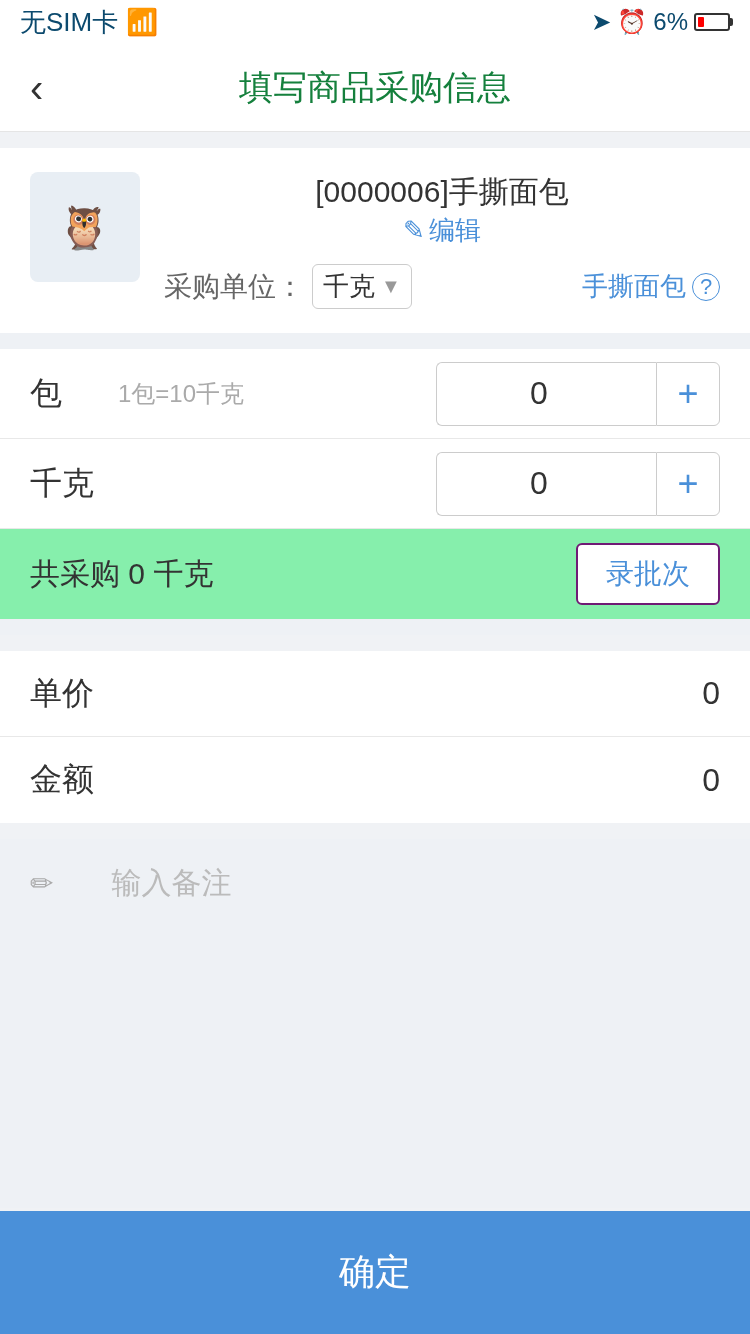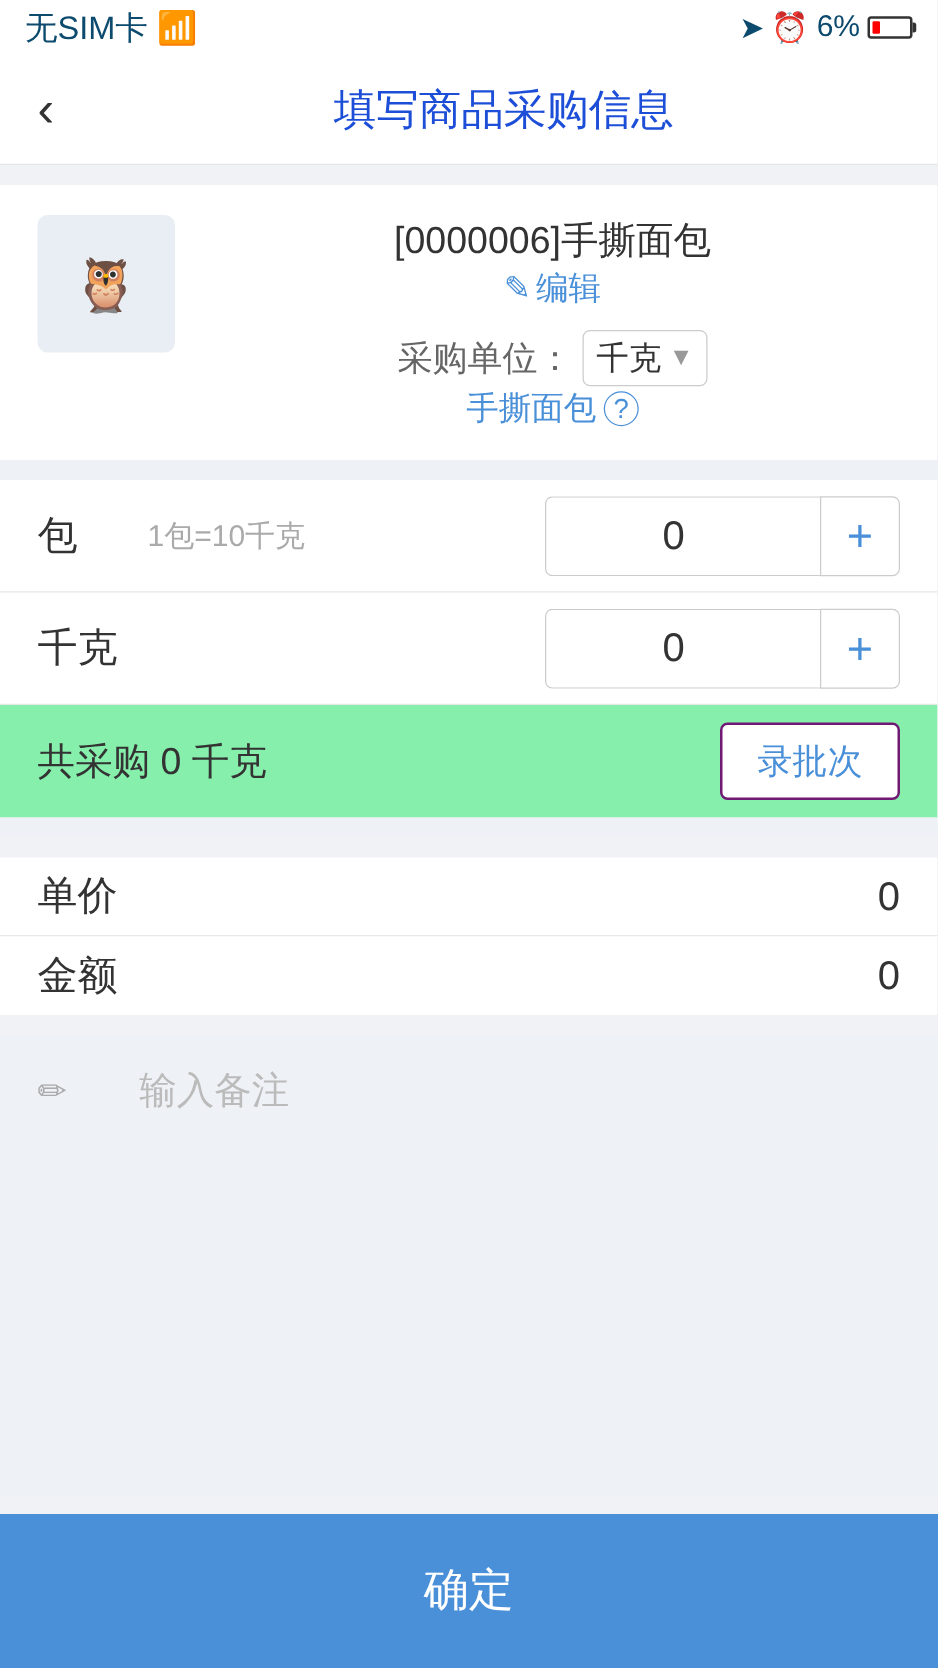--- a/index.html
+++ b/index.html
@@ -56,22 +56,21 @@
       color: #333;
       cursor: pointer;
       line-height: 1;
     }
     .nav-title {
       position: absolute;
       left: 50%;
       transform: translateX(-50%);
       font-size: 34px;
       font-weight: 500;
-      color: #1d4ed8;
-      margin-left: 28px;
+      color: #15803d;
     }
 
     
     .product-card {
       background: #fff;
       margin-top: 16px;
       padding: 24px 30px;
       display: flex;
       align-items: flex-start;
       gap: 24px;
@@ -108,21 +107,20 @@
       font-size: 26px;
       display: flex;
       align-items: center;
       gap: 4px;
       cursor: pointer;
     }
     .unit-row {
       display: flex;
       align-items: center;
       justify-content: space-between;
-      flex-direction: column;
     }
     .unit-label { font-size: 28px; color: #666; }
     .unit-select-wrapper {
       display: inline-flex;
       align-items: center;
       border: 1px solid #ccc;
       border-radius: 6px;
       padding: 4px 10px;
       background: #fff;
       gap: 6px;
@@ -222,21 +220,21 @@
     
     .price-section {
       background: #fff;
       margin-top: 16px;
     }
     .price-row {
       display: flex;
       align-items: center;
       justify-content: space-between;
       padding: 0 30px;
-      height: 63px;
+      height: 86px;
       border-bottom: 1px solid #e8e8e8;
     }
     .price-row:last-child { border-bottom: none; }
     .price-row-label {
       font-size: 32px;
       color: #333;
     }
     .price-row-value {
       font-size: 32px;
       color: #333;

